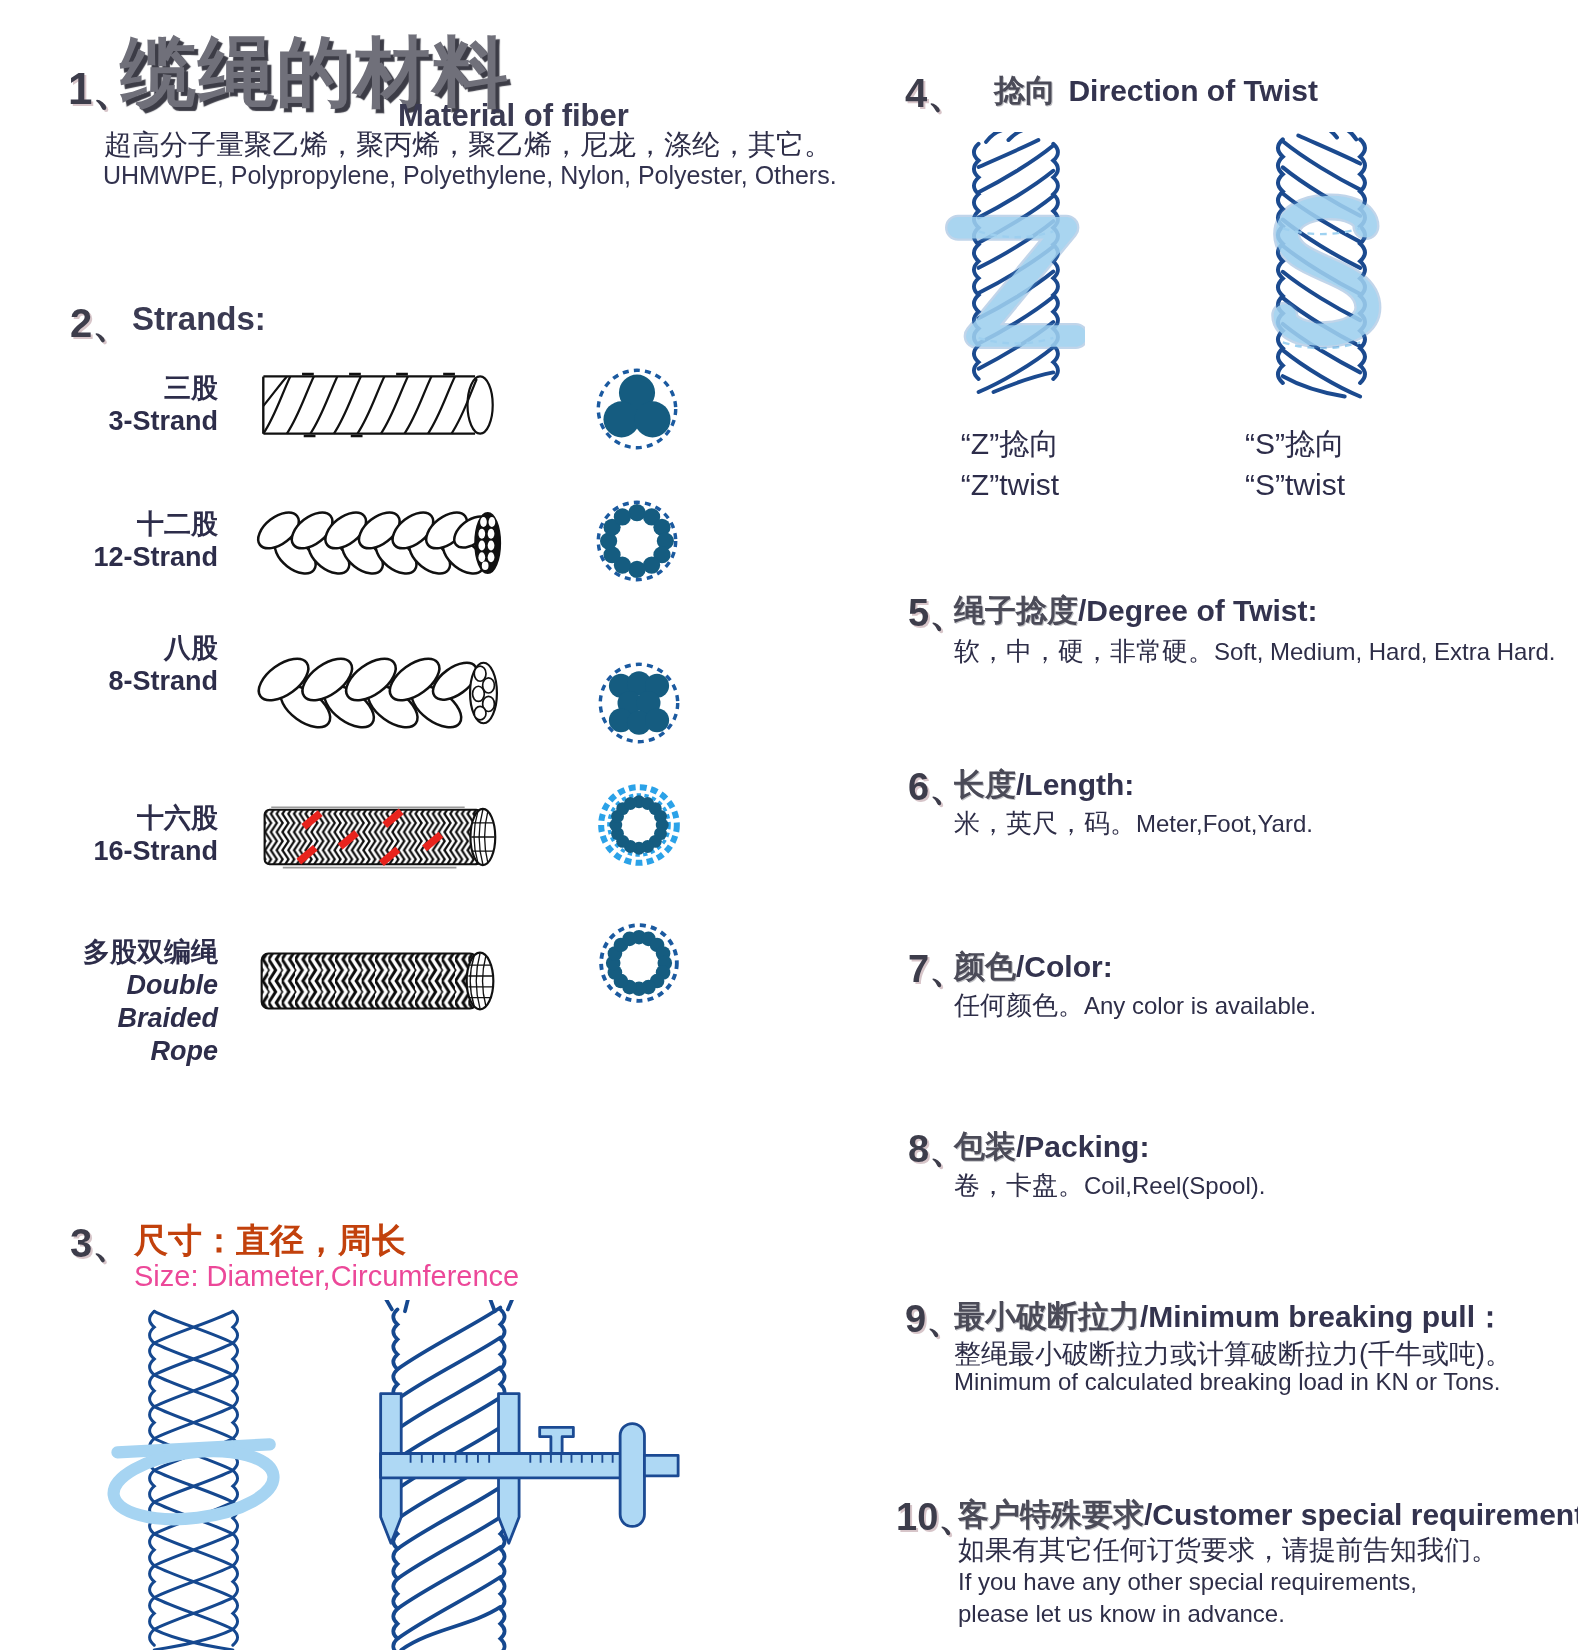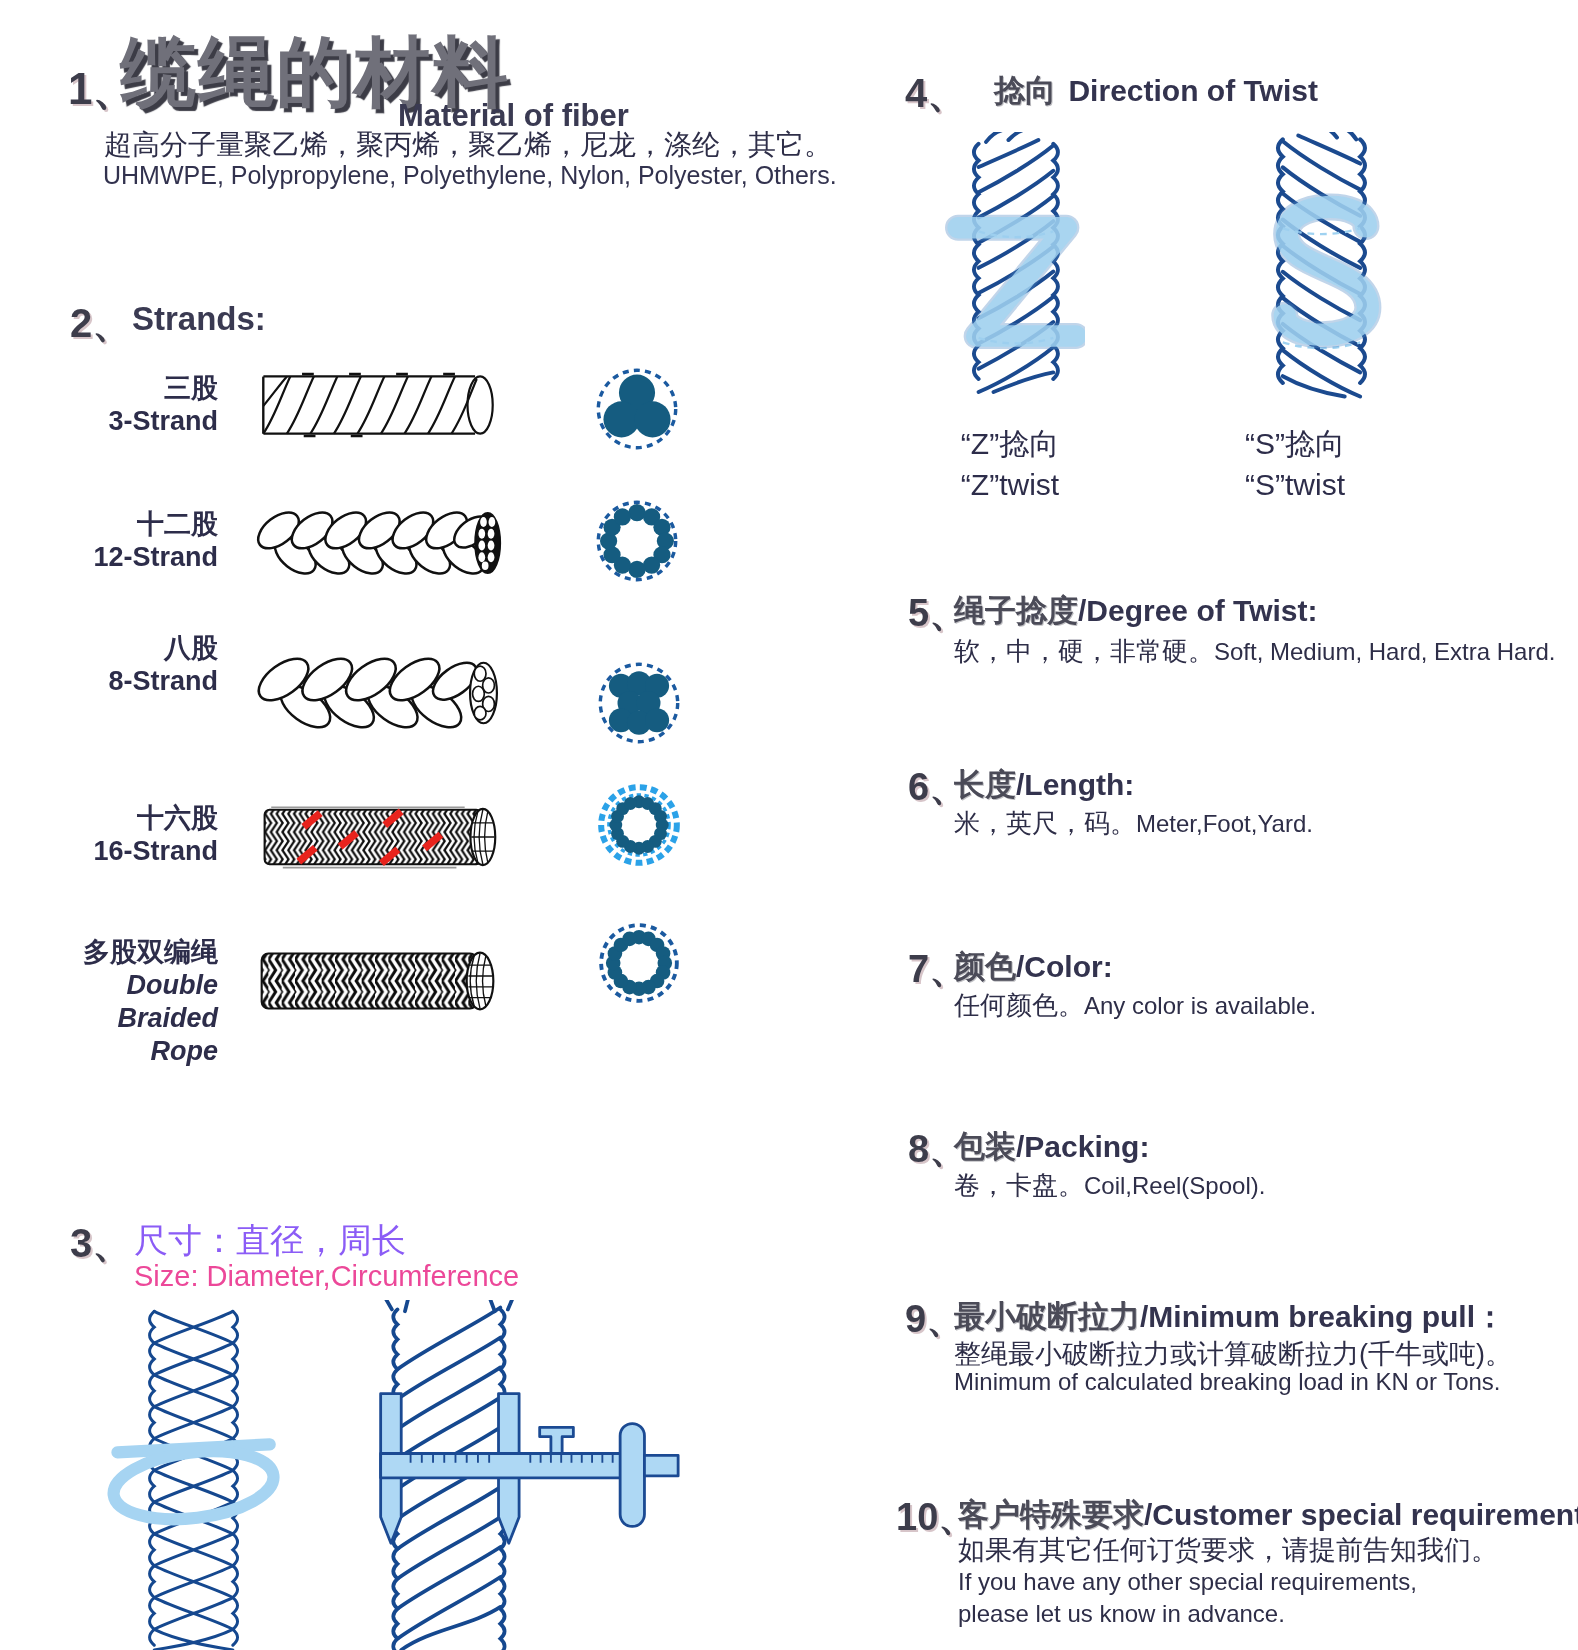--- a/index.html
+++ b/index.html
@@ -242,21 +242,21 @@
         <circle cx="29" cy="71" r="8.5"></circle>
         <circle cx="22" cy="61" r="8.5"></circle>
       <circle cx="20" cy="50" r="8.5"></circle>
         <circle cx="22" cy="39" r="8.5"></circle>
         <circle cx="29" cy="29" r="8.5"></circle>
       <circle cx="39" cy="22" r="8.5"></circle>
     </g>
   </svg>
 
   <div class="abs num sec-num" style="left:70px;top:1216px;">3、</div>
-  <div class="abs" style="left:134px;top:1218px;font-size:34px;font-weight:normal;color:#8b5cf6;">尺寸：直径，周长</div>
+  <div class="abs" style="left:134px;top:1218px;font-size:34px;font-weight:bold;color:#c2410c;">尺寸：直径，周长</div>
   <div class="abs" style="left:134px;top:1260px;font-size:29px;color:#ec4899;">Size: Diameter,Circumference</div>
 
   <svg class="abs" style="left:100px;top:1300px;" width="580" height="350" viewBox="0 0 620 374">
 
     <g stroke="#15488f" stroke-width="3.2" fill="none" stroke-linecap="round">
       <path d="M58,12 q-10,8.5 0,17 q-10,8.5 0,17 q-10,8.5 0,17 q-10,8.5 0,17 q-10,8.5 0,17 q-10,8.5 0,17 q-10,8.5 0,17 q-10,8.5 0,17 q-10,8.5 0,17 q-10,8.5 0,17 q-10,8.5 0,17 q-10,8.5 0,17 q-10,8.5 0,17 q-10,8.5 0,17 q-10,8.5 0,17 q-10,8.5 0,17 q-10,8.5 0,17 q-10,8.5 0,17 q-10,8.5 0,17 q-10,8.5 0,17 q-10,8.5 0,17"></path>
       <path d="M142,12 q10,8.5 0,17 q10,8.5 0,17 q10,8.5 0,17 q10,8.5 0,17 q10,8.5 0,17 q10,8.5 0,17 q10,8.5 0,17 q10,8.5 0,17 q10,8.5 0,17 q10,8.5 0,17 q10,8.5 0,17 q10,8.5 0,17 q10,8.5 0,17 q10,8.5 0,17 q10,8.5 0,17 q10,8.5 0,17 q10,8.5 0,17 q10,8.5 0,17 q10,8.5 0,17 q10,8.5 0,17 q10,8.5 0,17"></path>
       <path d="M58,12 C82,24 118,34 142,46 M142,12 C118,24 82,34 58,46"></path>
       <path d="M58,46 C82,58 118,68 142,80 M142,46 C118,58 82,68 58,80"></path>
       <path d="M58,80 C82,92 118,102 142,114 M142,80 C118,92 82,102 58,114"></path>

